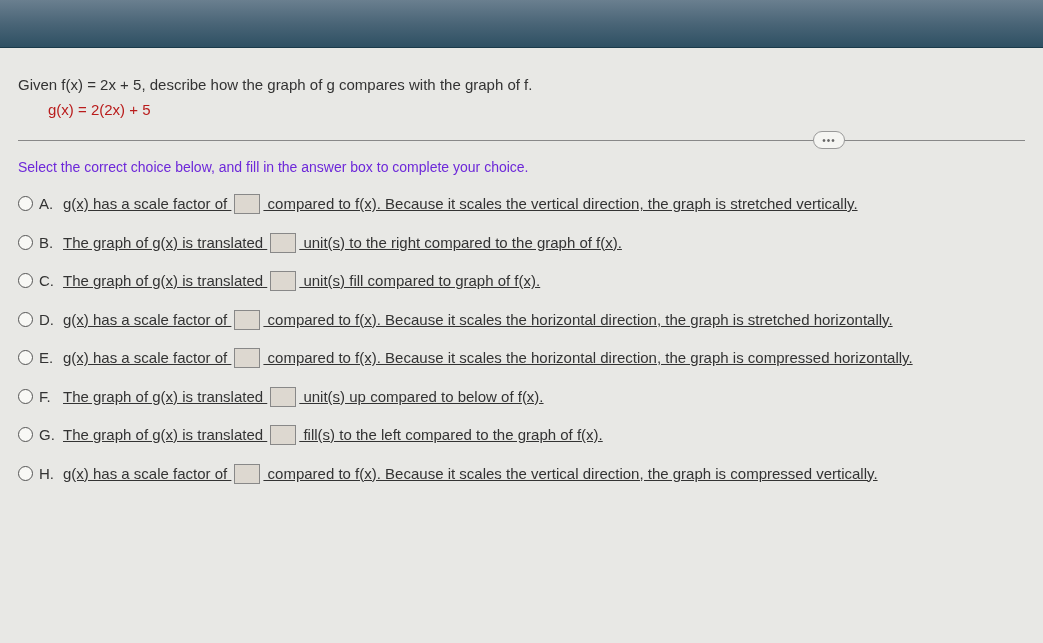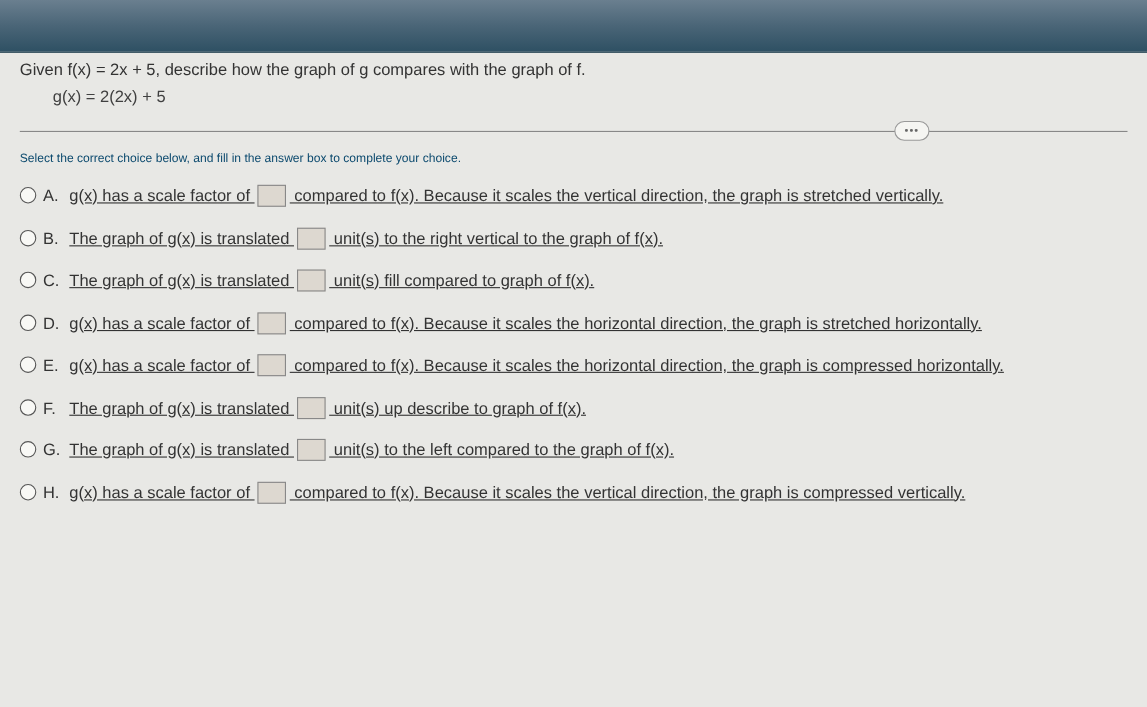--- a/index.html
+++ b/index.html
@@ -9,31 +9,31 @@
       width: 1043px;
       height: 643px;
       overflow: hidden;
     }
     .top-band {
       height: 48px;
       background: linear-gradient(to bottom, #6a7f8f 0%, #4a6577 50%, #2e5063 100%);
       border-bottom: 1px solid #1a3a4a;
     }
     .content {
-      padding: 7px 18px 0 18px;
+      padding: 28px 18px 0 18px;
       color: #2a2a2a;
     }
     .question-text {
       font-size: 15px;
       color: #333;
       margin-bottom: 8px;
     }
     .equation {
       font-size: 15px;
-      color: #404040;
+      color: #b91c1c;
       margin-left: 30px;
       margin-bottom: 18px;
     }
     .divider-row {
       position: relative;
       height: 1px;
       background: #888;
       margin: 22px 0 18px 0;
     }
     .expand-icon {
@@ -46,22 +46,22 @@
       border-radius: 9px;
       background: #f5f5f2;
       display: flex;
       align-items: center;
       justify-content: center;
       font-size: 10px;
       color: #666;
       letter-spacing: 1px;
     }
     .instruction {
-      font-size: 11px;
-      color: #0c4a6e;
+      font-size: 14px;
+      color: #6d28d9;
       margin-bottom: 18px;
     }
     .choice-row {
       display: flex;
       align-items: baseline;
       margin-bottom: 16px;
       font-size: 15px;
       color: #333;
     }
     .radio {
@@ -116,46 +116,46 @@
 
   <div id="choices-container">
       <div class="choice-row">
         <span class="radio"></span>
         <span class="choice-letter">A.</span>
         <span class="choice-text"><span>g(x) has a scale factor of </span><span class="answer-box"></span><span> compared to f(x). Because it scales the vertical direction, the graph is stretched vertically.</span></span>
       </div>
       <div class="choice-row">
         <span class="radio"></span>
         <span class="choice-letter">B.</span>
-        <span class="choice-text"><span>The graph of g(x) is translated </span><span class="answer-box"></span><span> unit(s) to the right vertical to the graph of f(x).</span></span>
+        <span class="choice-text"><span>The graph of g(x) is translated </span><span class="answer-box"></span><span> unit(s) to the right compared to the graph of f(x).</span></span>
       </div>
       <div class="choice-row">
         <span class="radio"></span>
         <span class="choice-letter">C.</span>
         <span class="choice-text"><span>The graph of g(x) is translated </span><span class="answer-box"></span><span> unit(s) fill compared to graph of f(x).</span></span>
       </div>
       <div class="choice-row">
         <span class="radio"></span>
         <span class="choice-letter">D.</span>
         <span class="choice-text"><span>g(x) has a scale factor of </span><span class="answer-box"></span><span> compared to f(x). Because it scales the horizontal direction, the graph is stretched horizontally.</span></span>
       </div>
       <div class="choice-row">
         <span class="radio"></span>
         <span class="choice-letter">E.</span>
         <span class="choice-text"><span>g(x) has a scale factor of </span><span class="answer-box"></span><span> compared to f(x). Because it scales the horizontal direction, the graph is compressed horizontally.</span></span>
       </div>
       <div class="choice-row">
         <span class="radio"></span>
         <span class="choice-letter">F.</span>
-        <span class="choice-text"><span>The graph of g(x) is translated </span><span class="answer-box"></span><span> unit(s) up describe to graph of f(x).</span></span>
+        <span class="choice-text"><span>The graph of g(x) is translated </span><span class="answer-box"></span><span> unit(s) up compared to below of f(x).</span></span>
       </div>
       <div class="choice-row">
         <span class="radio"></span>
         <span class="choice-letter">G.</span>
-        <span class="choice-text"><span>The graph of g(x) is translated </span><span class="answer-box"></span><span> unit(s) to the left compared to the graph of f(x).</span></span>
+        <span class="choice-text"><span>The graph of g(x) is translated </span><span class="answer-box"></span><span> fill(s) to the left compared to the graph of f(x).</span></span>
       </div>
       <div class="choice-row">
         <span class="radio"></span>
         <span class="choice-letter">H.</span>
         <span class="choice-text"><span>g(x) has a scale factor of </span><span class="answer-box"></span><span> compared to f(x). Because it scales the vertical direction, the graph is compressed vertically.</span></span>
       </div>
     </div>
 
 </div>
 

